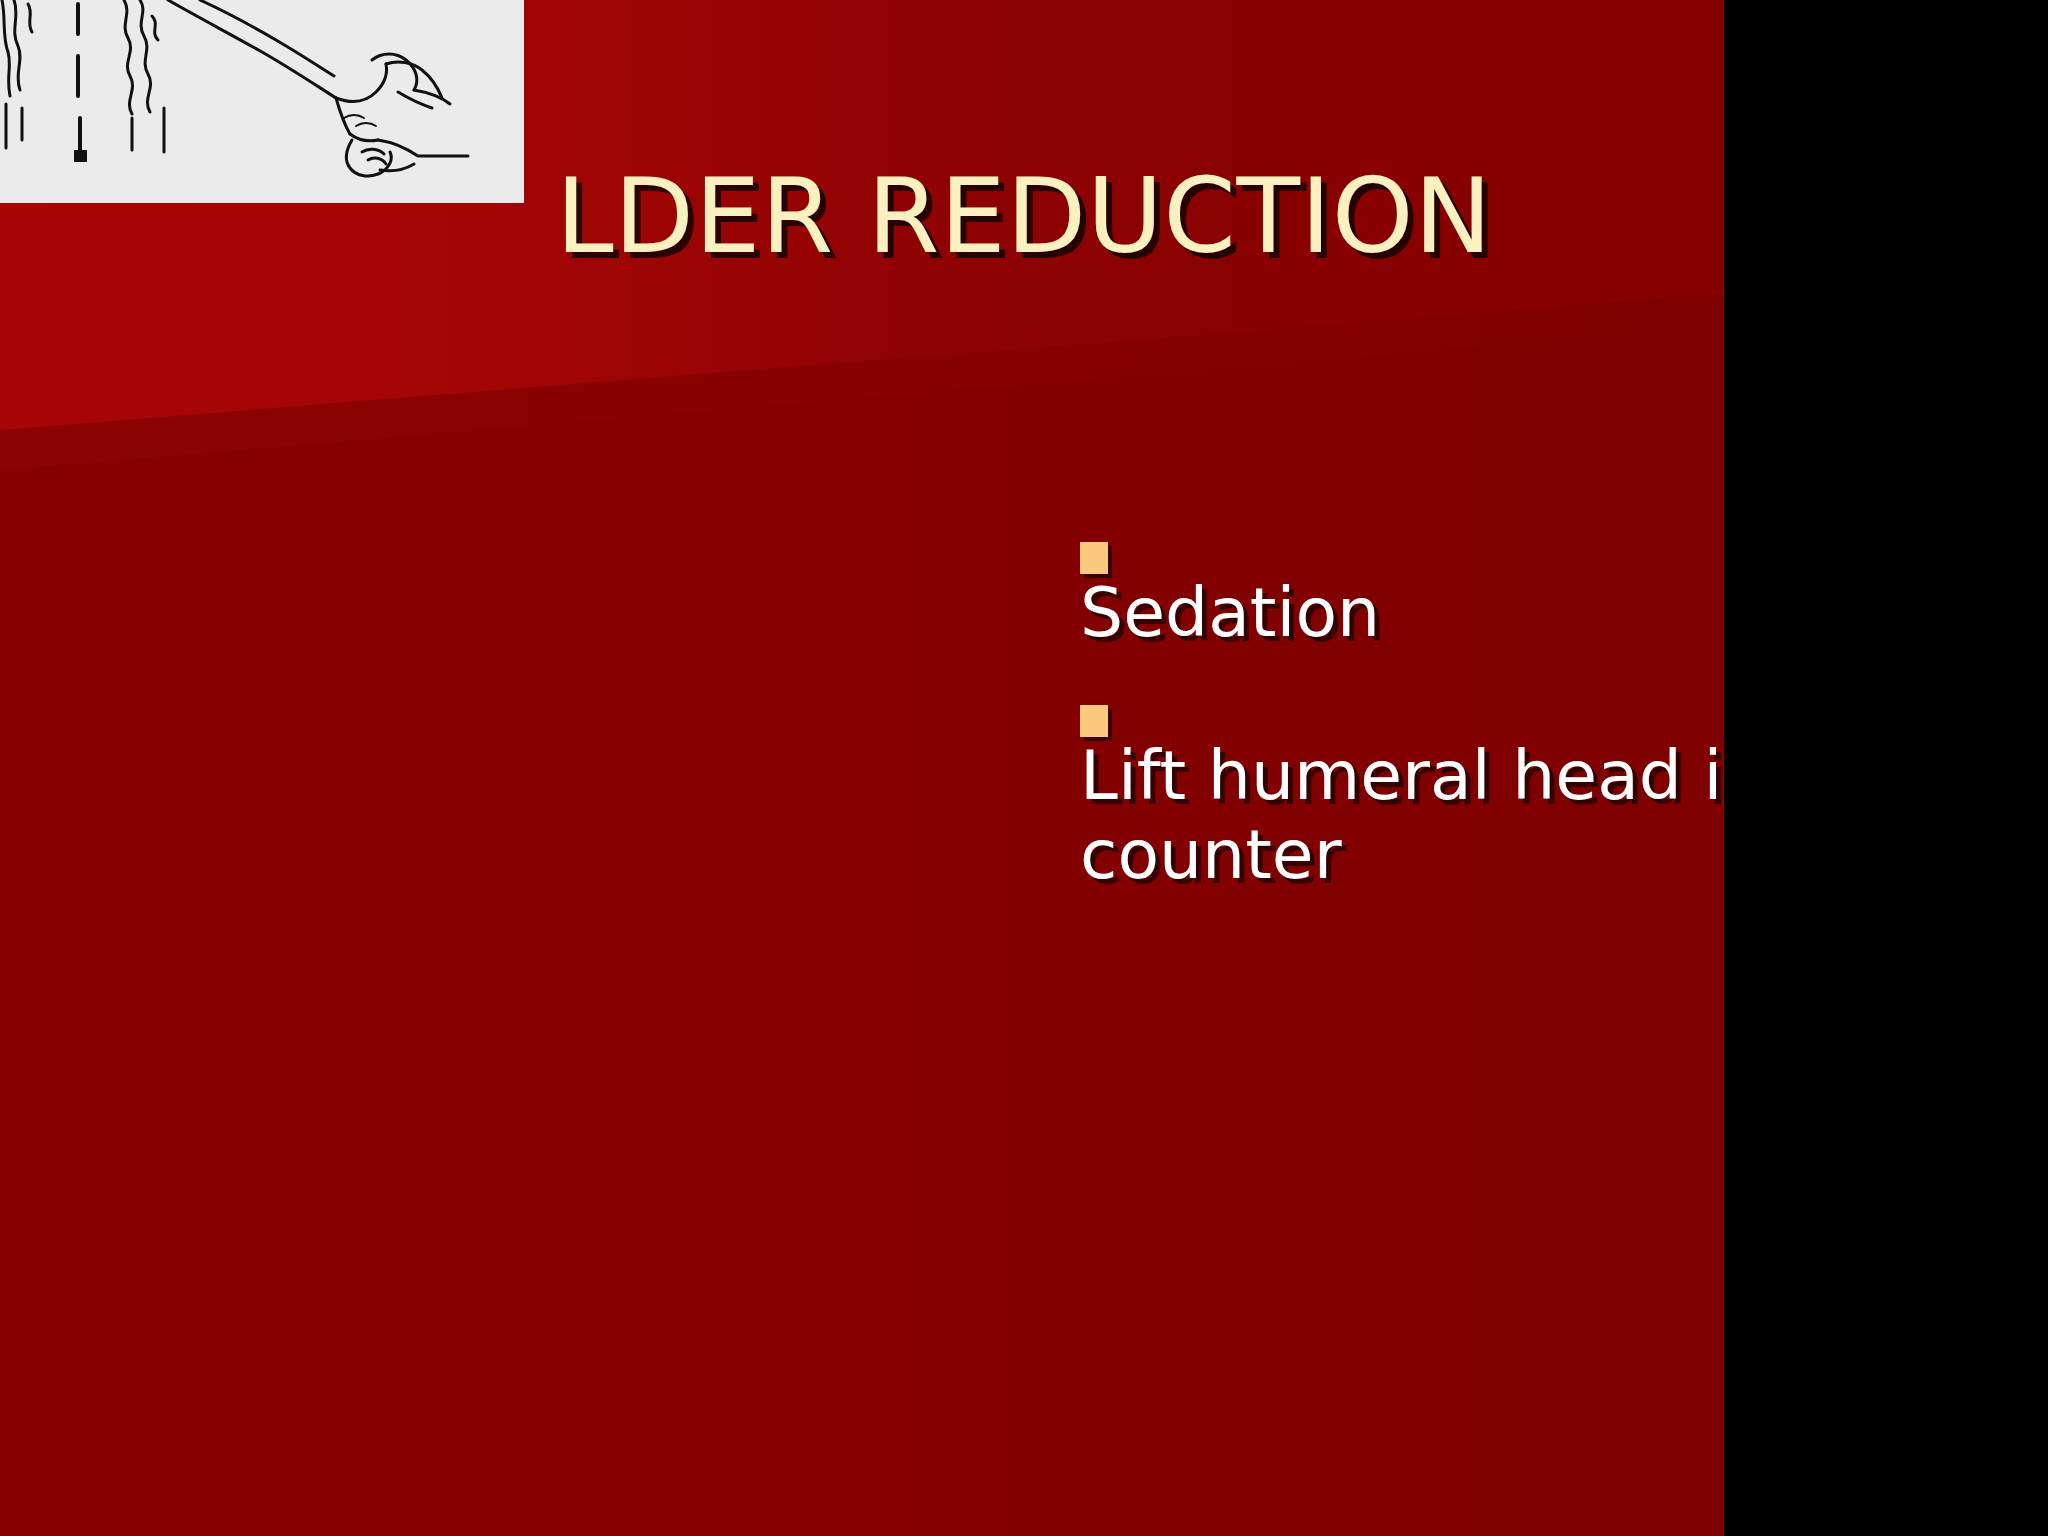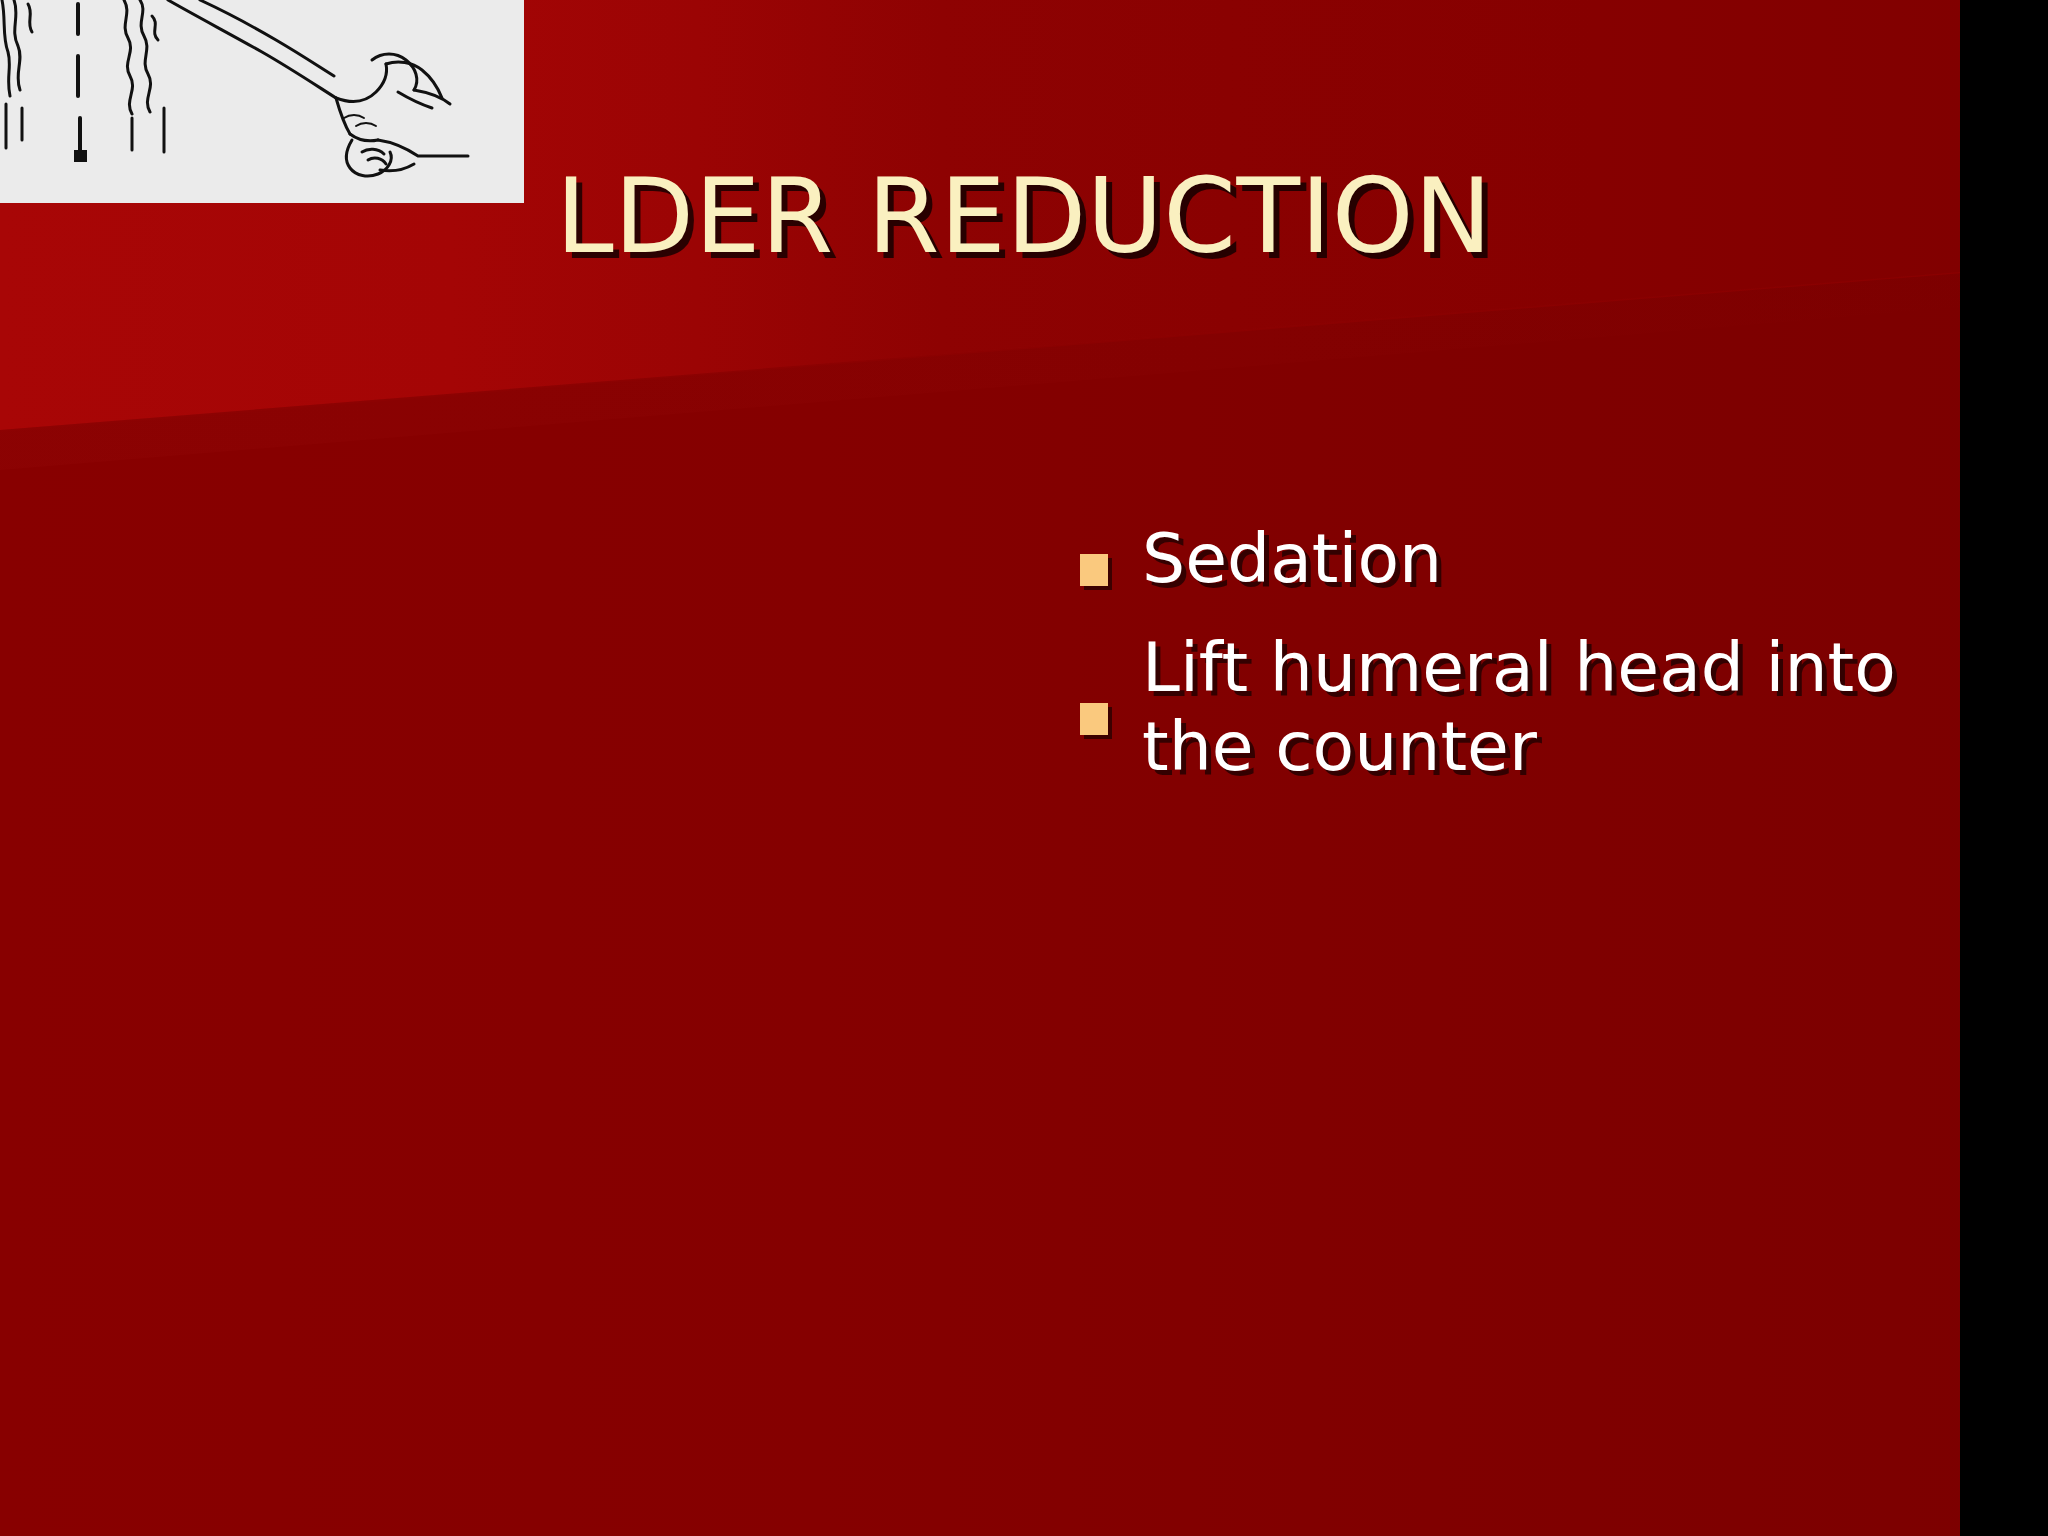--- a/index.html
+++ b/index.html
@@ -2,21 +2,21 @@
 <html><head>
 <meta charset="utf-8">
 <style>
   html, body {
     margin: 0;
     padding: 0;
     background: #000;
   }
   .slide {
     position: relative;
-    width: 1960px;
+    width: 1724px;
     height: 1536px;
     overflow: hidden;
     font-family: "DejaVu Sans", sans-serif;
     background: #4d7c0f;
   }
 
   
   .bg-base {
     position: absolute;
     inset: 0;
@@ -89,22 +89,23 @@
 
   
   .content {
     position: absolute;
     left: 1080px;
     top: 520px;
     width: 920px;
   }
   .bullet-row {
     display: flex;
-    align-items: center;
+    align-items: flex-start;
     margin-bottom: 30px;
+    flex-direction: column;
   }
   .bullet-sq {
     flex: 0 0 auto;
     width: 28px;
     height: 32px;
     background: #FAC97E;
     box-shadow: 4px 4px 0 rgba(0,0,0,0.55);
     margin-top: 22px;
     margin-right: 34px;
   }

